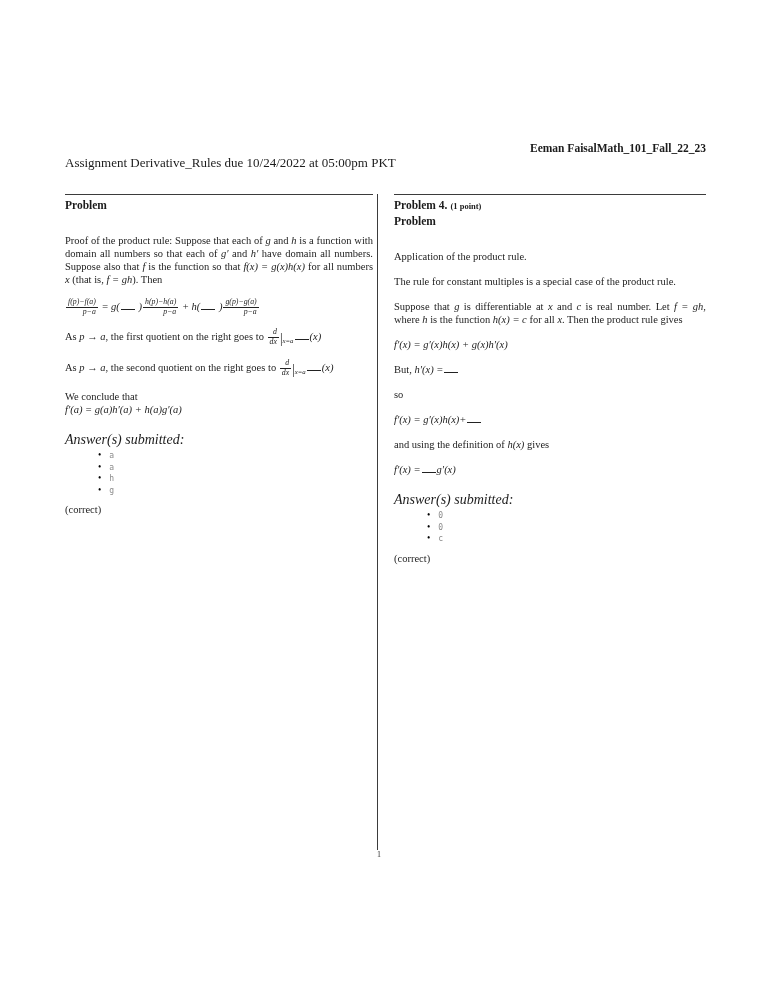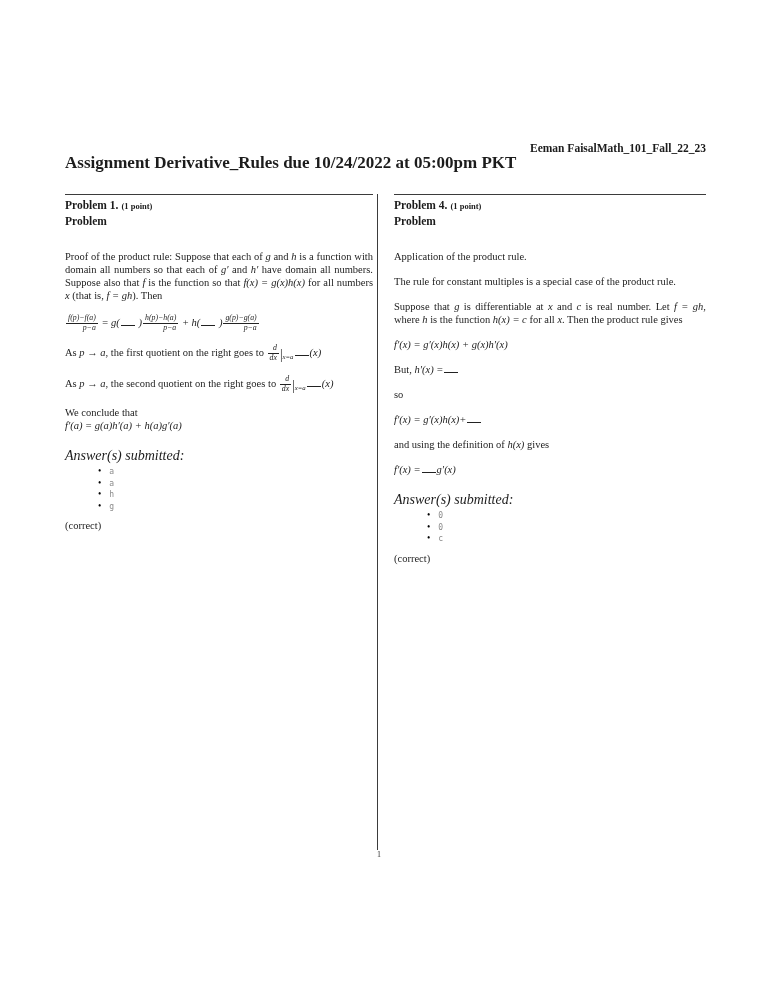--- a/index.html
+++ b/index.html
@@ -5,21 +5,21 @@
   html,body{margin:0;padding:0;}
   body{
     width:768px;height:994px;position:relative;background:#ffffff;
     font-family:"Liberation Serif",serif;color:#1c1c1c;overflow:hidden;
   }
   .page{position:absolute;inset:0;background:#fff;}
 
   
   .header{position:absolute;left:65px;top:141px;width:641px;}
   .hrow{display:flex;justify-content:flex-end;font-weight:bold;font-size:11.5px;line-height:14.5px;}
-  .hrow2{font-weight:bold;font-size:17px;line-height:14.5px;}
+  .hrow2{font-weight:normal;font-size:13px;line-height:14.5px;}
 
   
   .col{position:absolute;top:194px;}
   .col-1{left:65px;width:308px;}
   .col-2{left:394px;width:312px;}
   .rule{border-top:1.4px solid #3b3b3b;margin-bottom:3px;}
   .ptitle-line{font-size:11.5px;line-height:14px;font-weight:bold;}
   .ppoints{font-size:8.5px;font-weight:bold;margin-left:3px;}
   .psub{font-size:11.5px;line-height:14px;font-weight:bold;margin-top:1px;}
   .content{margin-top:22px;font-size:10.5px;line-height:13px;}
@@ -60,23 +60,20 @@
       <span>Eeman Faisal</span>
       <span>Math_101_Fall_22_23</span>
     </div>
     <div class="hrow2">
       <span>Assignment Derivative_Rules due 10/24/2022 at 05:00pm PKT</span>
     </div>
   </div>
 
   <div class="col col-1">
     <div class="rule"></div>
-    <div class="ptitle-line">
-      <span>Problem 1.</span><span class="ppoints">(1 point)</span>
-    </div>
     <div class="psub">Problem</div>
     <div class="content">
         <div class="blk p"><span class="rm">Proof of the product rule: Suppose that each of </span><span class="mi">g</span><span class="rm"> and </span><span class="mi">h</span><span class="rm"> is a function with domain all numbers so that each of </span><span class="mi">g′</span><span class="rm"> and </span><span class="mi">h′</span><span class="rm"> have domain all numbers. Suppose also that </span><span class="mi">f</span><span class="rm"> is the function so that </span><span class="mi">f(x) = g(x)h(x)</span><span class="rm"> for all numbers </span><span class="mi">x</span><span class="rm"> (that is, </span><span class="mi">f = gh</span><span class="rm">). Then</span></div>
         <div class="blk math"><span class="frac"><span class="fn">f(p)−f(a)</span><span class="fd">p−a</span></span><span class="mi"> = g(</span><span class="blank"></span><span class="mi"> )</span><span class="frac"><span class="fn">h(p)−h(a)</span><span class="fd">p−a</span></span><span class="mi"> + h(</span><span class="blank"></span><span class="mi"> )</span><span class="frac"><span class="fn">g(p)−g(a)</span><span class="fd">p−a</span></span></div>
         <div class="blk p"><span class="rm">As </span><span class="mi">p → a</span><span class="rm">, the first quotient on the right goes to </span><span class="frac"><span class="fn">d</span><span class="fd">dx</span></span><span class="ebar"><span class="vb">|</span><sub>x=a</sub></span><span class="blank"></span><span class="mi">(x)</span></div>
         <div class="blk p"><span class="rm">As </span><span class="mi">p → a</span><span class="rm">, the second quotient on the right goes to </span><span class="frac"><span class="fn">d</span><span class="fd">dx</span></span><span class="ebar"><span class="vb">|</span><sub>x=a</sub></span><span class="blank"></span><span class="mi">(x)</span></div>
         <div class="blk lines">
           <div class="line"><span class="rm">We conclude that</span></div>
           <div class="line"><span class="mi">f′(a) = g(a)h′(a) + h(a)g′(a)</span></div>
         </div>

